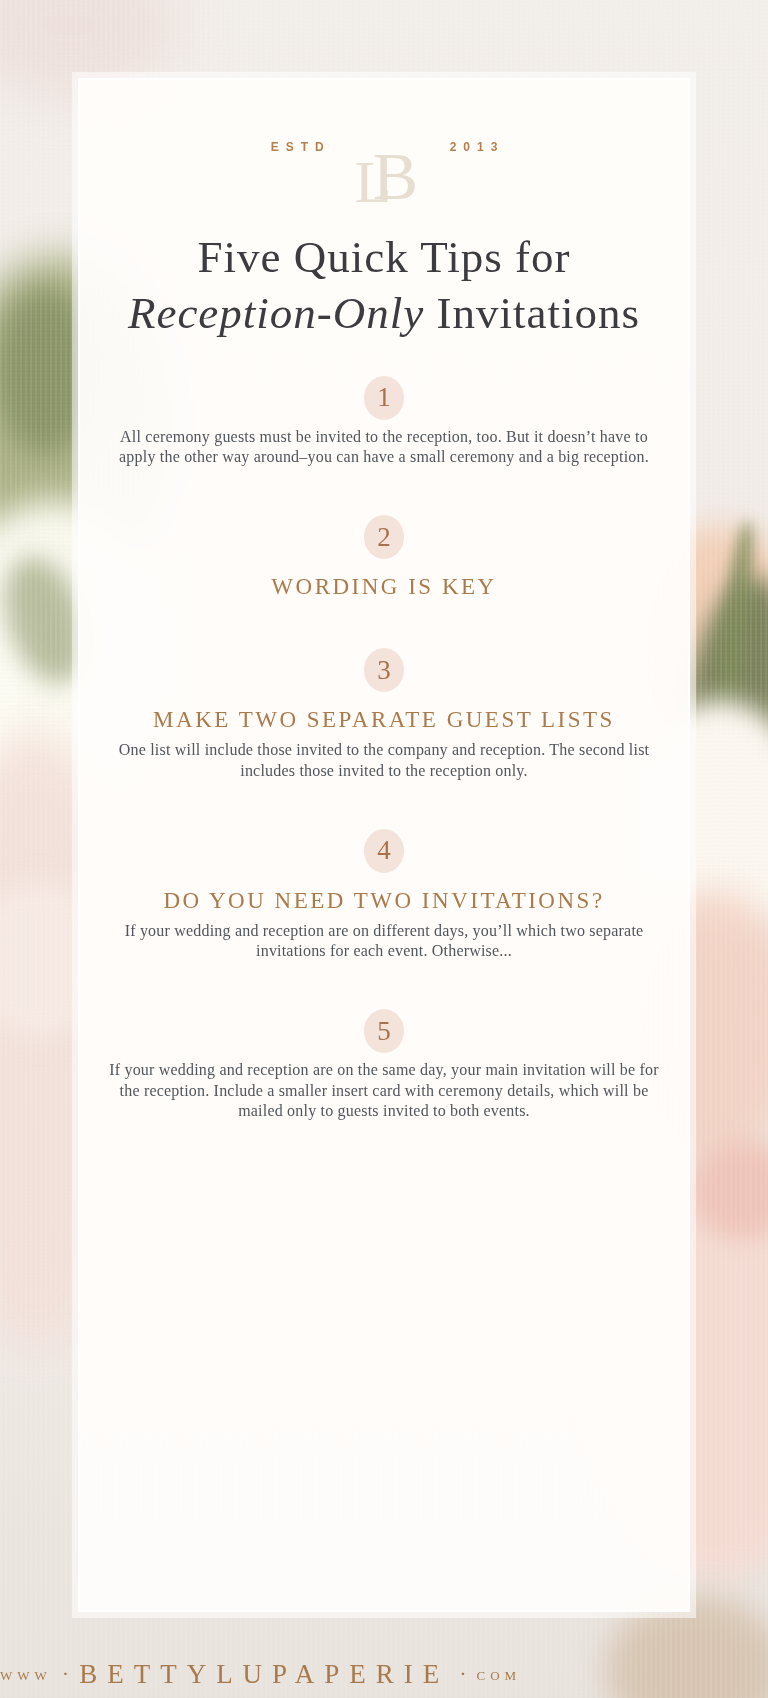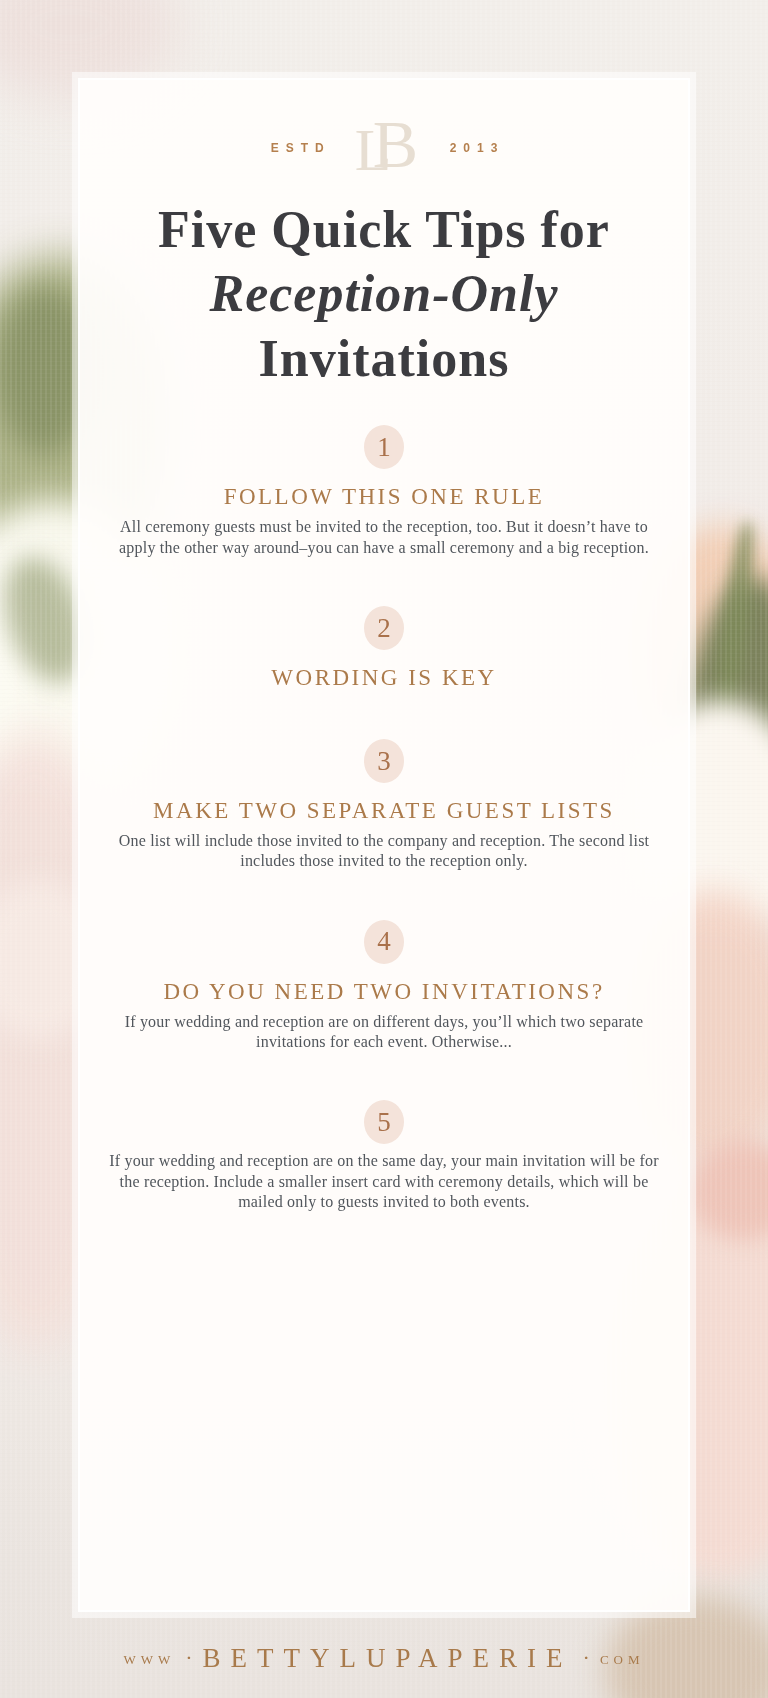--- a/index.html
+++ b/index.html
@@ -40,50 +40,50 @@
     position:absolute; left:72px; right:72px; top:72px; bottom:80px;
     background:rgba(255,255,255,.55);
   }
   .panel-inner {
     position:absolute; inset:6px;
     border:2px solid rgba(255,255,255,.95);
     background:rgba(255,253,251,.9);
   }
   .content { position:absolute; inset:8px; text-align:center; }
   
-  .brand { margin-top:20px; display:flex; align-items:center; justify-content:center; gap:20px; height:80px; }
+  .brand { margin-top:52px; display:flex; justify-content:center; gap:20px; height:80px; }
   .estd, .year {
     font-family:"Liberation Sans", sans-serif; font-size:12px; font-weight:700;
     letter-spacing:7px; color:#b5804e; text-indent:7px;
   }
   .monogram { position:relative; width:72px; height:80px; color:#e7ded2; }
   .mono-l { position:absolute; left:4px; top:12px; font-size:60px; line-height:1; }
   .mono-b { position:absolute; left:22px; top:2px; font-size:68px; line-height:1; }
   
-  .title { margin-top:10px; font-size:52px; line-height:1.24; color:#3c3c40; letter-spacing:1px; font-weight:700; }
+  .title { margin-top:10px; font-size:45px; line-height:1.24; color:#3c3c40; letter-spacing:1px; font-weight:400; }
   .title em { font-style:italic; }
   
   .tip { margin-top:48px; }
   .tip:first-of-type { margin-top:34px; }
   .badge {
     width:40px; height:44px; margin:0 auto; border-radius:50%;
     background:#f4e3da; display:flex; align-items:center; justify-content:center;
   }
   .badge span { font-size:27px; color:#a9714b; line-height:1; }
   .tip h2 {
     margin-top:15px; font-size:23px; font-weight:400; letter-spacing:2.5px;
     color:#ab7a4a;
   }
   .tip p {
     margin:7px auto 0; max-width:562px; font-size:16px; line-height:1.27;
     color:#51565c; letter-spacing:.2px;
   }
   
   .footer {
-    position:absolute; left:0; right:0; bottom:24px; text-align:center;
+    position:absolute; left:0; right:0; bottom:8px; 
     color:#a87a4b; cursor:pointer;
   }
   .footer .small { font-size:13px; letter-spacing:5px; vertical-align:3px; }
   .footer .dot  { font-size:22px; vertical-align:2px; padding:0 6px; }
   .footer .domain { font-size:27px; letter-spacing:10px; }
 </style>
 </head>
 <body>
 
 <div class="page">
@@ -122,21 +122,20 @@
         </header>
 
         <h1 class="title"><span>Five Quick Tips for</span><br>
           <em>Reception-Only</em><span> Invitations</span>
         </h1>
 
         <section class="tip">
           <div class="badge">
               <span>1</span>
             </div>
-          <h2>FOLLOW THIS ONE RULE</h2>
           <p>All ceremony guests must be invited to the reception, too. But it doesn’t have to apply the other way around–you can have a small ceremony and a big reception.</p>
         </section>
 
         <section class="tip">
           <div class="badge">
               <span>2</span>
             </div>
           <h2>WORDING IS KEY</h2>
         </section>
 

